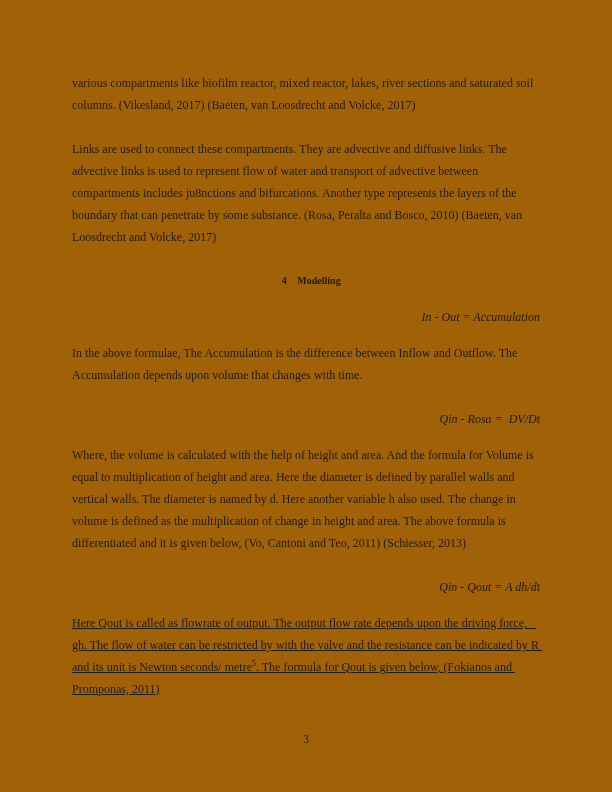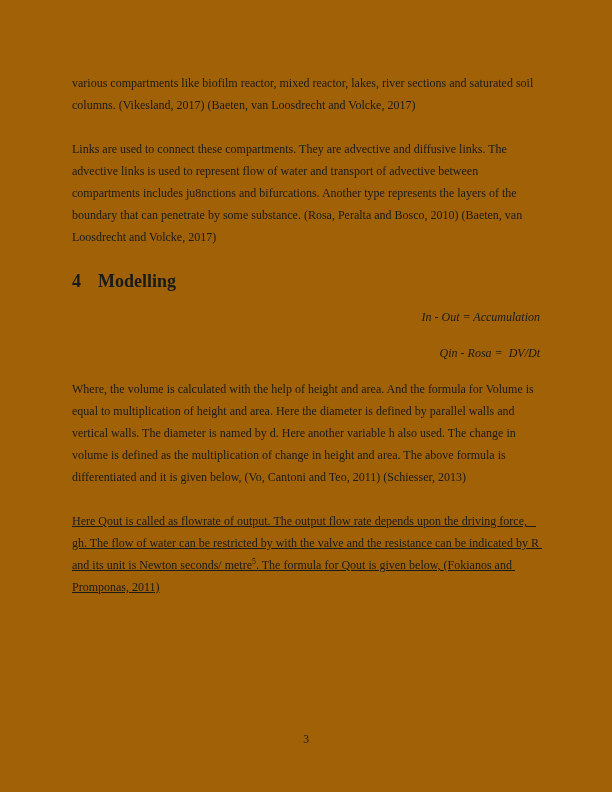--- a/index.html
+++ b/index.html
@@ -21,23 +21,24 @@
     overflow: hidden;
   }
   .para {
     line-height: 22px;
     text-align: left;
     white-space: pre-wrap;
     margin: 0 0 22px 0;
   }
   .heading {
     font-weight: bold;
-    font-size: 18px;
+    font-size: 10px;
     line-height: 22px;
     margin: 8px 0 10px 0;
+    text-align: center;
   }
   .heading .h-num {
     display: inline-block;
     width: 26px;
   }
   .formula {
     font-style: italic;
     text-align: right;
     line-height: 22px;
     white-space: pre-wrap;
@@ -69,24 +70,26 @@
   <p class="para">various compartments like biofilm reactor, mixed reactor, lakes, river sections and saturated soil columns. (Vikesland, 2017) (Baeten, van Loosdrecht and Volcke, 2017)</p>
 
   <p class="para">Links are used to connect these compartments. They are advective and diffusive links. The advective links is used to represent flow of water and transport of advective between compartments includes ju8nctions and bifurcations. Another type represents the layers of the boundary that can penetrate by some substance. (Rosa, Peralta and Bosco, 2010) (Baeten, van Loosdrecht and Volcke, 2017)</p>
 
   <h2 class="heading">
     <span class="h-num">4</span><span>Modelling</span>
   </h2>
 
   <p class="formula">In - Out = Accumulation</p>
 
+  <p class="para">In the above formulae, The Accumulation is the difference between Inflow and Outflow. The Accumulation depends upon volume that changes with time.</p>
 
   <p class="formula">Qin - Rosa =  DV/Dt</p>
 
   <p class="para">Where, the volume is calculated with the help of height and area. And the formula for Volume is equal to multiplication of height and area. Here the diameter is defined by parallel walls and vertical walls. The diameter is named by d. Here another variable h also used. The change in volume is defined as the multiplication of change in height and area. The above formula is differentiated and it is given below, (Vo, Cantoni and Teo, 2011) (Schiesser, 2013)</p>
 
+  <p class="formula">Qin - Qout = A dh/dt</p>
 
   <p class="para" style="margin-bottom:0;text-decoration:underline;"><span>Here Qout is called as flowrate of output. The output flow rate depends upon the driving force,   gh. The flow of water can be restricted by with the valve and the resistance can be indicated by R and its unit is Newton seconds/ metre</span><sup>5</sup><span>. The formula for Qout is given below, (Fokianos and Promponas, 2011)</span></p>
 
 
   <div class="page-number">3</div>
 
 </div>
 
 </body></html>

